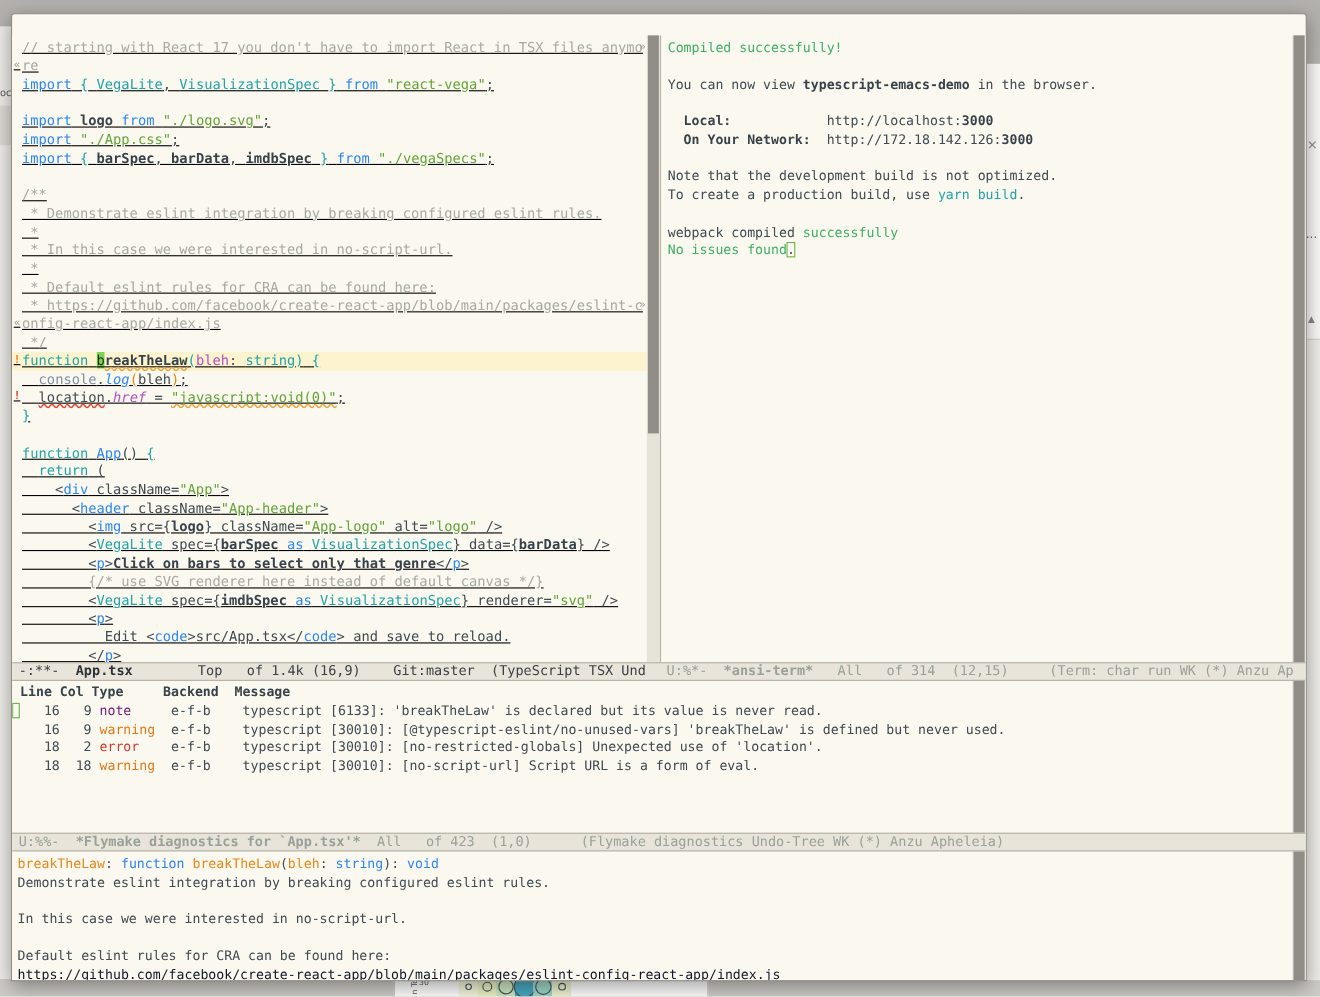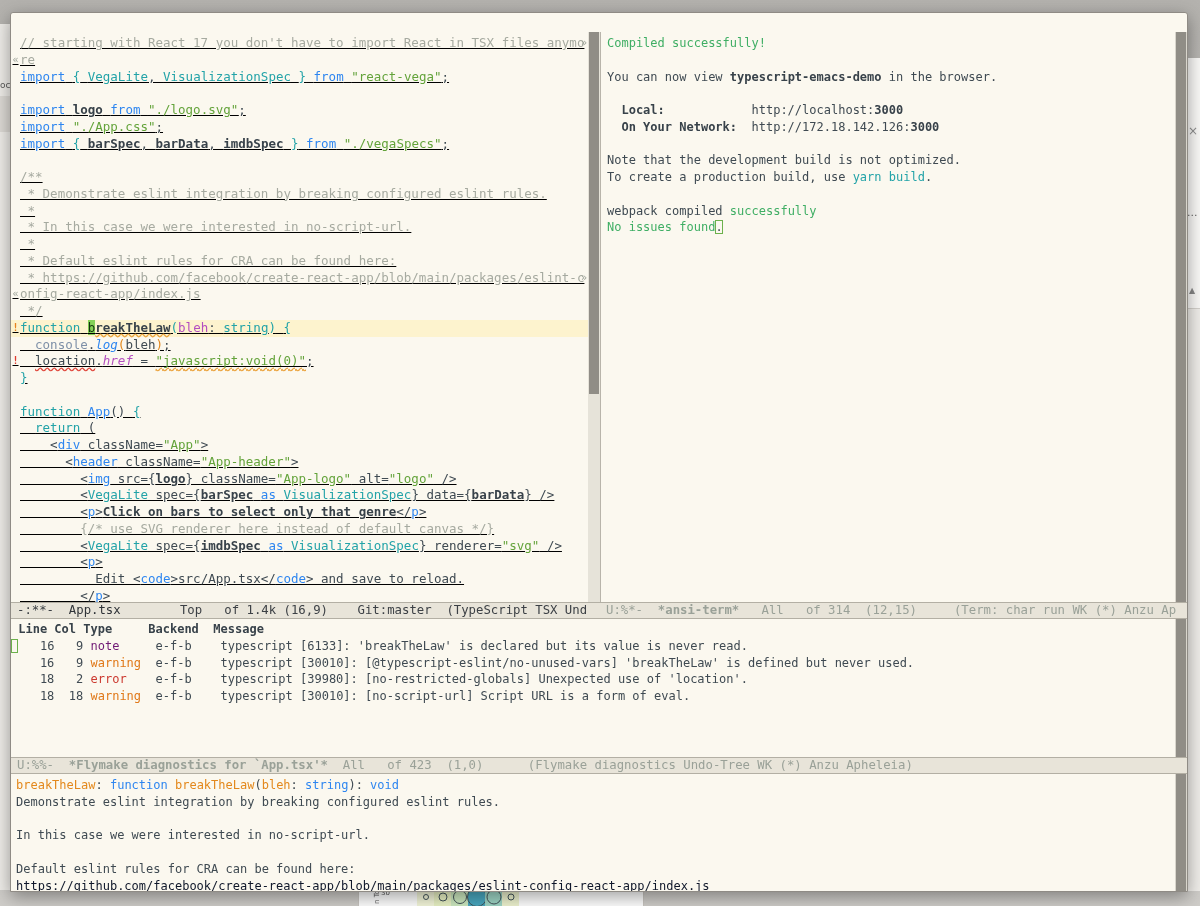--- a/index.html
+++ b/index.html
@@ -54,21 +54,21 @@
   .term-line,.fly-line,.echo-line{height:16.76px;line-height:16.76px;font-size:12px;white-space:pre;color:#3f4a52;}
   #flymake{position:absolute;left:0;top:587px;width:1164px;height:138px;padding-top:2px;box-sizing:border-box;overflow:hidden;}
   #echo{position:absolute;left:0;top:742px;width:1164px;height:117px;padding:3px 0 0 5px;box-sizing:border-box;overflow:hidden;}
   
   .modeline{position:absolute;height:17px;background:#e8e4d9;border-top:1px solid #b3afa4;border-bottom:1px solid #b3afa4;
     font-size:12.3px;line-height:15px;white-space:pre;overflow:hidden;padding-left:6px;box-sizing:border-box;z-index:2;}
   #ml-left{left:0;top:570px;width:589px;}
   #ml-right{left:589px;top:570px;width:587px;}
   #ml-fly{left:0;top:725px;width:1176px;}
   .ml-d{color:#3c4045;}
-  .ml-b{color:#2f3338;font-weight:normal;}
+  .ml-b{color:#2f3338;font-weight:bold;}
   .ml-i{color:#9aa198;}
   .ml-ib{color:#9aa198;font-weight:bold;}
   
   .tk-d{color:#3f4a52;}
   .tk-b{color:#38424a;font-weight:bold;}
   .tk-c{color:#a6aaa0;}
   .tk-kw{color:#2e86f0;}
   .tk-ty{color:#23a3a8;}
   .tk-st{color:#63a33a;}
   .tk-grn{color:#3fae64;}
@@ -181,21 +181,21 @@
       </div>
     <div id="sb-right">
         <span class="thumb"></span>
       </div>
     <div id="ml-left" class="modeline"><span class="ml-d">-:**-  </span><span class="ml-b">App.tsx</span><span class="ml-d">        Top   of 1.4k (16,9)    Git:master  (TypeScript TSX Und</span></div>
     <div id="ml-right" class="modeline"><span class="ml-i">U:%*-  </span><span class="ml-ib">*ansi-term*</span><span class="ml-i">   All   of 314  (12,15)     (Term: char run WK (*) Anzu Ap</span></div>
     <div id="flymake">
         <div class="fly-line"><span class="tk-b"> Line Col Type     Backend  Message</span></div>
         <div class="fly-line"><span class="cursor-hollow"> </span><span class="tk-d">   16   9 </span><span class="tk-note">note</span><span class="tk-d">     e-f-b    typescript [6133]: 'breakTheLaw' is declared but its value is never read.</span></div>
         <div class="fly-line"><span class="tk-d">    16   9 </span><span class="tk-warn">warning</span><span class="tk-d">  e-f-b    typescript [30010]: [@typescript-eslint/no-unused-vars] 'breakTheLaw' is defined but never used.</span></div>
-        <div class="fly-line"><span class="tk-d">    18   2 </span><span class="tk-err">error</span><span class="tk-d">    e-f-b    typescript [39980]: [no-restricted-globals] Unexpected use of 'location'.</span></div>
+        <div class="fly-line"><span class="tk-d">    18   2 </span><span class="tk-err">error</span><span class="tk-d">    e-f-b    typescript [30010]: [no-restricted-globals] Unexpected use of 'location'.</span></div>
         <div class="fly-line"><span class="tk-d">    18  18 </span><span class="tk-warn">warning</span><span class="tk-d">  e-f-b    typescript [30010]: [no-script-url] Script URL is a form of eval.</span></div>
       </div>
     <div id="ml-fly" class="modeline"><span class="ml-i">U:%%-  </span><span class="ml-ib">*Flymake diagnostics for `App.tsx'*</span><span class="ml-i">  All   of 423  (1,0)      (Flymake diagnostics Undo-Tree WK (*) Anzu Apheleia)</span></div>
     <div id="echo">
         <div class="echo-line"><span class="tk-or">breakTheLaw</span><span class="tk-d">: </span><span class="tk-kw">function</span><span class="tk-d"> </span><span class="tk-or">breakTheLaw</span><span class="tk-d">(</span><span class="tk-or">bleh</span><span class="tk-d">: </span><span class="tk-kw">string</span><span class="tk-d">): </span><span class="tk-kw">void</span></div>
         <div class="echo-line"><span class="tk-d">Demonstrate eslint integration by breaking configured eslint rules.</span></div>
         <div class="echo-line"></div>
         <div class="echo-line"><span class="tk-d">In this case we were interested in no-script-url.</span></div>
         <div class="echo-line"></div>
         <div class="echo-line"><span class="tk-d">Default eslint rules for CRA can be found here:</span></div>

